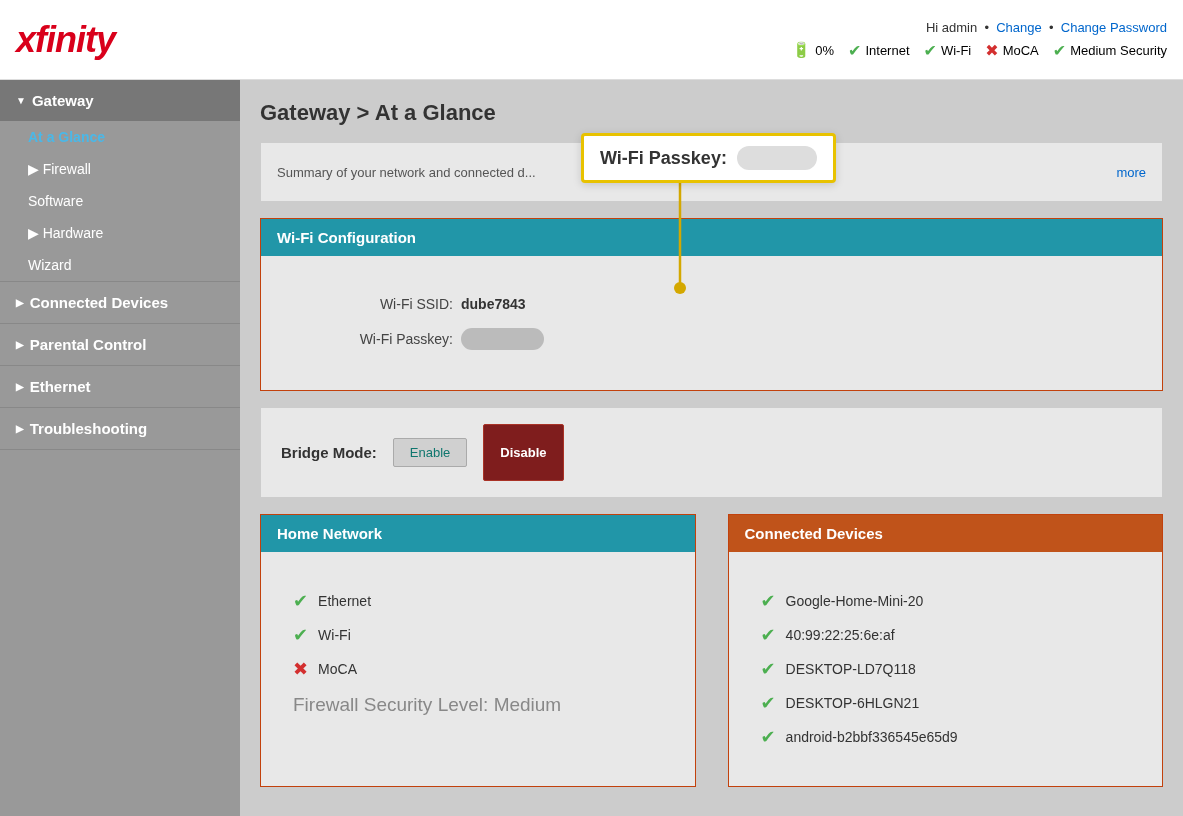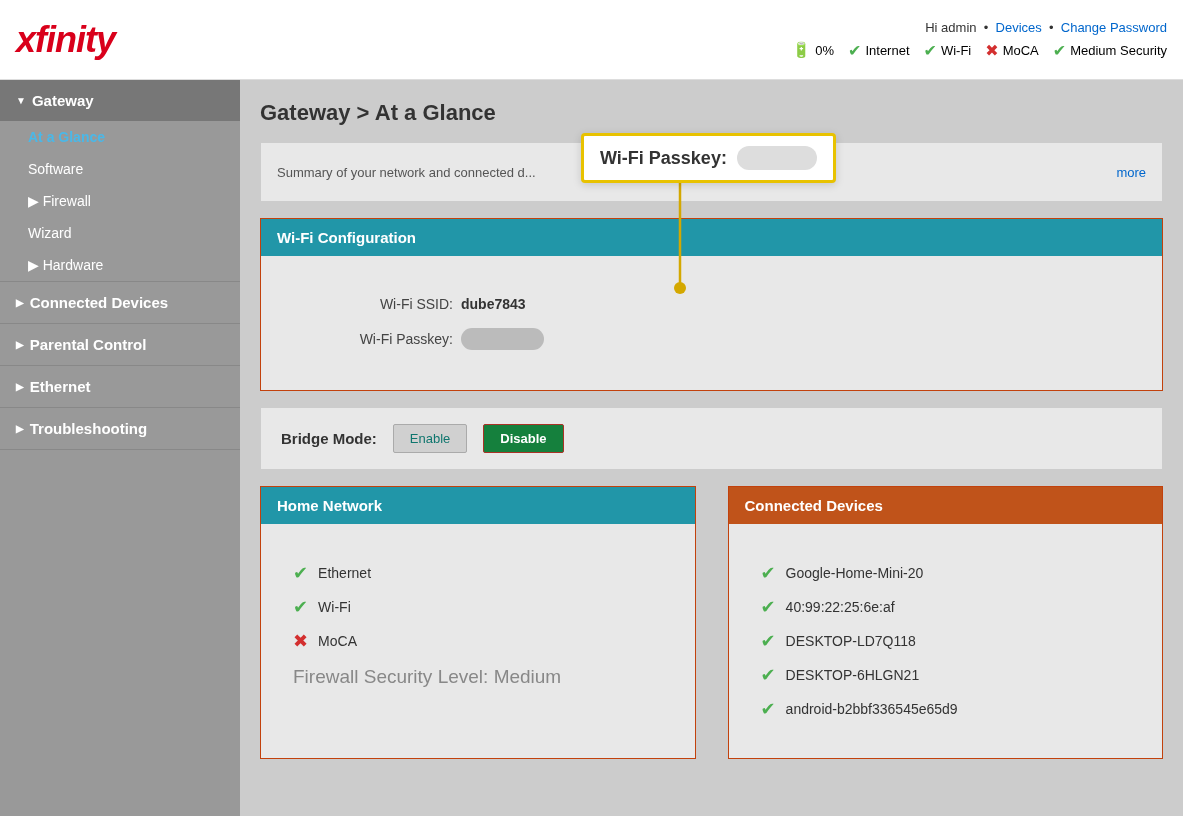--- a/index.html
+++ b/index.html
@@ -179,24 +179,24 @@
     .btn-enable {
       background: #d0d0d0;
       border: 1px solid #aaa;
       color: #0f766e;
       padding: 6px 16px;
       font-size: 13px;
       cursor: pointer;
       border-radius: 2px;
     }
     .btn-disable {
-      background: #15803d;
+      background: #7f1d1d;
       border: 1px solid #a93226;
       color: #fff;
-      padding: 6px 16px;
+      padding: 20px 16px;
       font-size: 13px;
       cursor: pointer;
       border-radius: 2px;
       font-weight: bold;
     }
 
     
     #bottom-grid {
       display: grid;
       grid-template-columns: 1fr 1fr;
@@ -229,21 +229,21 @@
   </style>
 </head>
 <body>
 
 <div id="header">
   <div id="logo">xfinity</div>
   <div id="header-right">
     <div id="header-top">
       <span>Hi admin</span>
       &nbsp;•&nbsp;
-      <a href="#">Devices</a>
+      <a href="#">Change</a>
       &nbsp;•&nbsp;
       <a href="#">Change Password</a>
     </div>
     <div id="status-bar">
       <div class="status-item">
         <span class="battery-icon">🔋</span>
         <span>0%</span>
       </div>
       <div class="status-item">
         <span class="check-green">✔</span>
@@ -268,30 +268,30 @@
 <div id="layout">
 
   <div id="sidebar">
 
     <div class="sidebar-section">
       <div class="sidebar-item active-section">
         <span class="chevron">▼</span>
         <span>Gateway</span>
       </div>
       <div class="sidebar-sub-item active">At a Glance</div>
+      <div class="sidebar-sub-item">
+        <span>▶</span>
+        Firewall
+      </div>
       <div class="sidebar-sub-item">Software</div>
       <div class="sidebar-sub-item">
         <span>▶</span>
-        Firewall
+        Hardware
       </div>
       <div class="sidebar-sub-item">Wizard</div>
-      <div class="sidebar-sub-item">
-        <span>▶</span>
-        Hardware
-      </div>
     </div>
 
     <div class="sidebar-section">
       <div class="sidebar-item">
         <span class="chevron">▶</span>
         <span>Connected Devices</span>
       </div>
     </div>
 
     <div class="sidebar-section">

